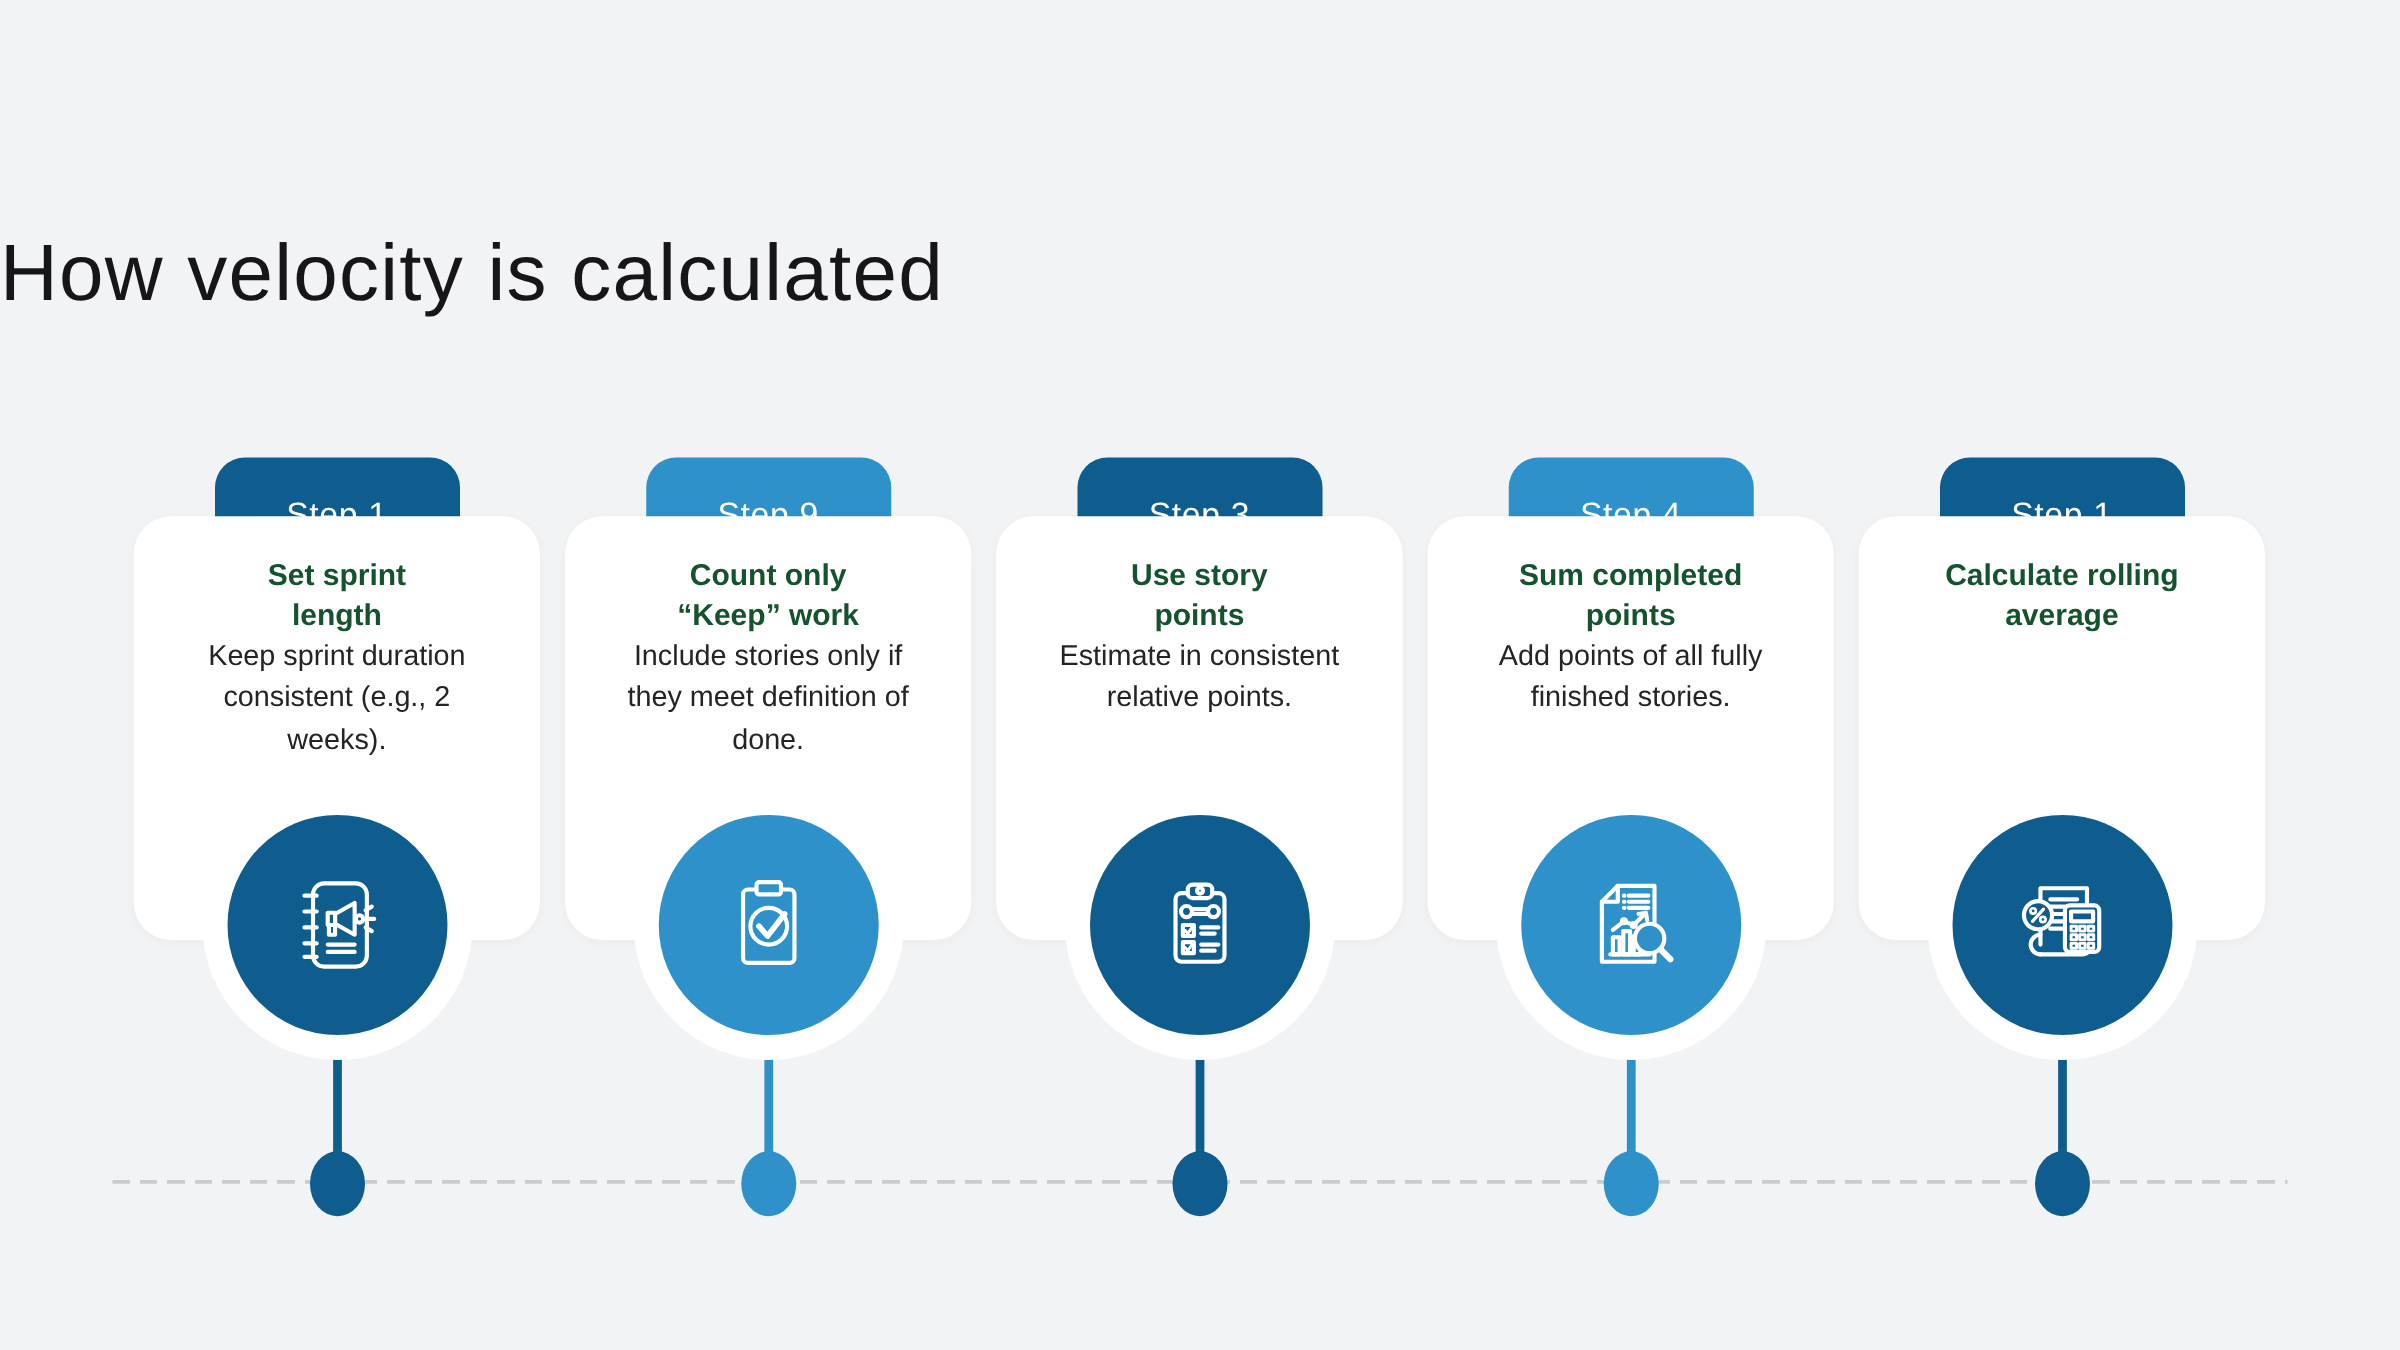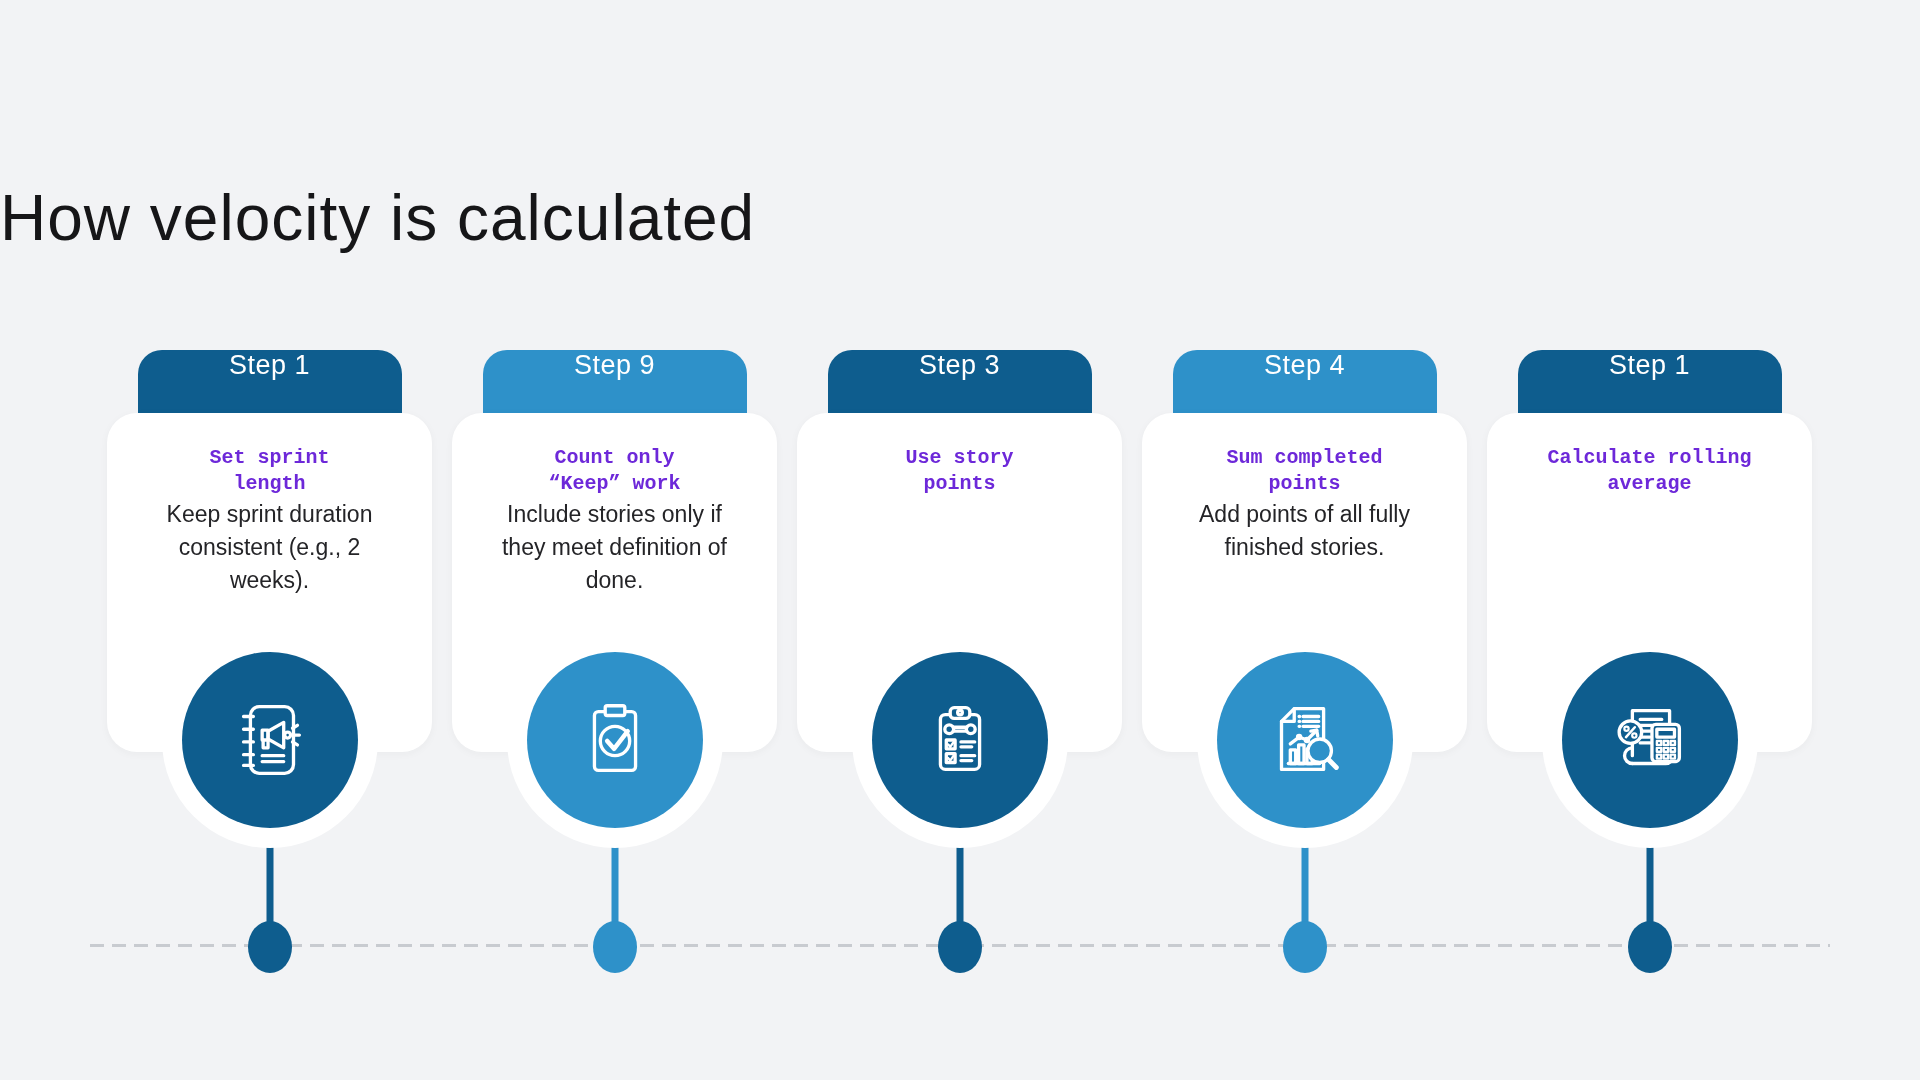--- a/index.html
+++ b/index.html
@@ -43,25 +43,25 @@
   }
   .step{
     position:relative;
     width:325px;
     height:630px;
   }
   .theme-dark{--accent:var(--dark);}
   .theme-light{--accent:var(--light);}
   .step-tab{
     position:absolute;
-    top:0;left:50%;transform:translateX(-50%);
-    width:264px;height:66px;
+    top:16px;left:50%;transform:translateX(-50%);
+    width:196px;height:66px;
     background:var(--accent);
     border-radius:24px 24px 0 0;
-    display:flex;align-items:flex-start;justify-content:center;
+    display:flex;align-items:flex-end;justify-content:center;
     z-index:0;
   }
   .step-tab-label{
     color:#ffffff;
     font-size:27px;
     font-weight:500;
     letter-spacing:0.5px;
     padding-bottom:4px;
   }
   .step-card{
@@ -69,26 +69,25 @@
     top:63px;left:0;
     width:325px;height:339px;
     background:var(--card);
     border-radius:30px;
     z-index:1;
     box-shadow:0 2px 8px rgba(40,50,60,0.04);
     padding:32px 20px 0 20px;
     text-align:center;
   }
   .step-title{
-    font-size:20px;
+    font-size:24px;
     font-weight:700;
     line-height:1.32;
-    color:#6d28d9;
+    color:#14532d;
     white-space:pre-line;
-    font-family:Liberation Mono, monospace;
   }
   .step-desc{
     font-size:23px;
     line-height:1.44;
     color:#242427;
     white-space:pre-line;
   }
   .icon-halo{
     position:absolute;
     top:282px;left:50%;transform:translateX(-50%);
@@ -247,20 +246,22 @@
     <div class="step-dot"></div>
   </div>
 
   <div class="step theme-dark">
     <div class="step-tab">
       <span class="step-tab-label">Step 3</span>
     </div>
     <div class="step-card">
       <div class="step-title">Use story
 points</div>
+      <div class="step-desc">Estimate in consistent
+relative points.</div>
     </div>
     <div class="icon-halo"></div>
     <div class="icon-circle">
       <svg class="icon-svg">
           <use href="#icon-clipboard-tasks"></use>
         </svg>
     </div>
     <div class="step-stem"></div>
     <div class="step-dot"></div>
   </div>

